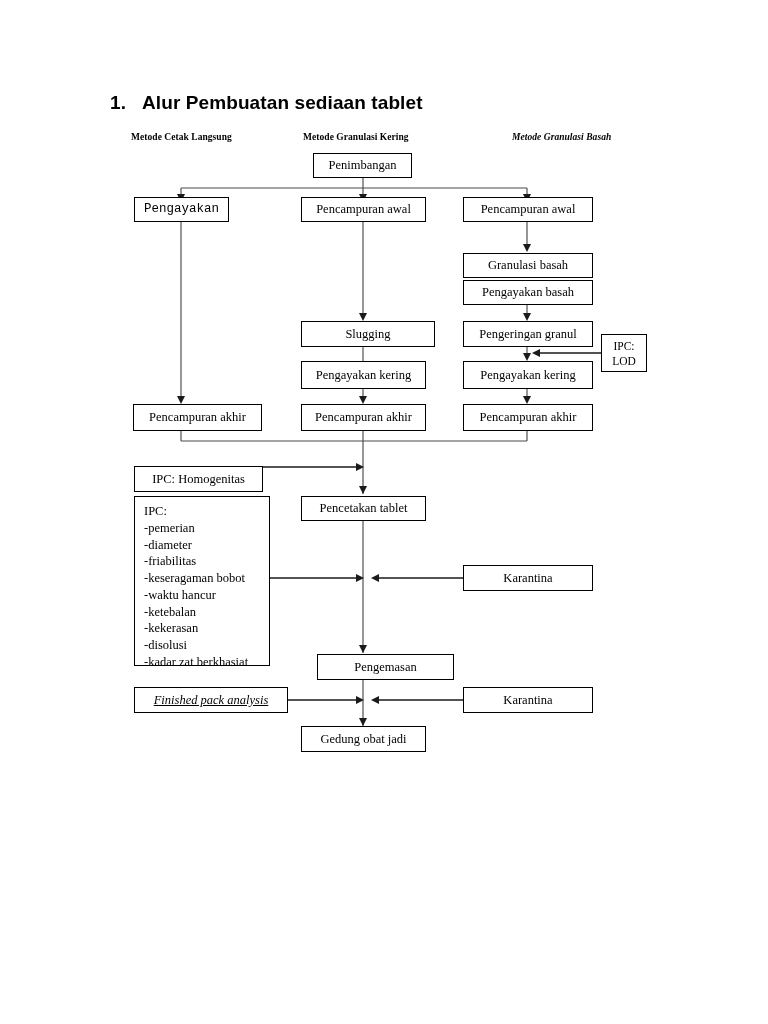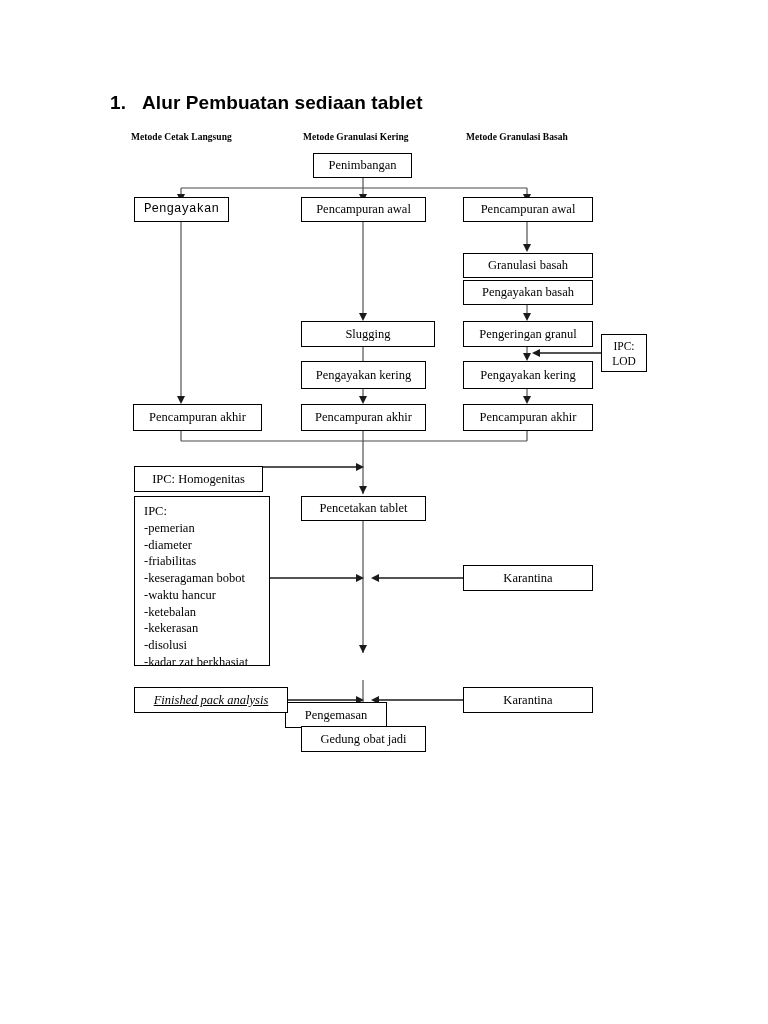--- a/index.html
+++ b/index.html
@@ -185,21 +185,21 @@
     <line class="thick" x1="463" y1="700" x2="379" y2="700"></line>
     <polygon class="head" points="379,696 379,704 371,700"></polygon>
   </svg>
 
   <div class="doc-title">
     <span class="num">1.</span><span>Alur Pembuatan sediaan tablet</span>
   </div>
 
   <div class="col-header" style="left:131px;">Metode Cetak Langsung</div>
   <div class="col-header" style="left:303px;">Metode Granulasi Kering</div>
-  <div class="col-header" style="left:466px;">Metode Granulasi Basah</div>
+  <div class="col-header" style="left:512px;font-style:italic;">Metode Granulasi Basah</div>
 
   <div class="node" style="left:313px; top:153px; width:99px; height:25px;">Penimbangan</div>
 
   <div class="node" style="left:134px; top:197px; width:95px; height:25px;font-family:Liberation Mono, monospace;">Pengayakan</div>
 
   <div class="node" style="left:301px; top:197px; width:125px; height:25px;">Pencampuran awal</div>
 
   <div class="node" style="left:463px; top:197px; width:130px; height:25px;">Pencampuran awal</div>
 
   <div class="node" style="left:463px; top:280px; width:130px; height:25px;">Pengayakan basah</div>
@@ -237,21 +237,21 @@
     <span class="li">-keseragaman bobot</span>
     <span class="li">-waktu hancur</span>
     <span class="li">-ketebalan</span>
     <span class="li">-kekerasan</span>
     <span class="li">-disolusi</span>
     <span class="li">-kadar zat berkhasiat</span>
   </div>
 
   <div class="node" style="left:463px; top:565px; width:130px; height:26px;">Karantina</div>
 
-  <div class="node" style="left:285px; top:654px; width:102px; height:26px;margin-top:48px;">Pengemasan</div>
+  <div class="node" style="left:317px; top:654px; width:137px; height:26px;">Pengemasan</div>
 
   <div class="node italic" style="left:134px; top:687px; width:154px; height:26px;text-decoration:underline;">Finished pack analysis</div>
 
   <div class="node" style="left:463px; top:687px; width:130px; height:26px;">Karantina</div>
 
   <div class="node" style="left:301px; top:726px; width:125px; height:26px;">Gedung obat jadi</div>
 
 </div>
 
 </body></html>

